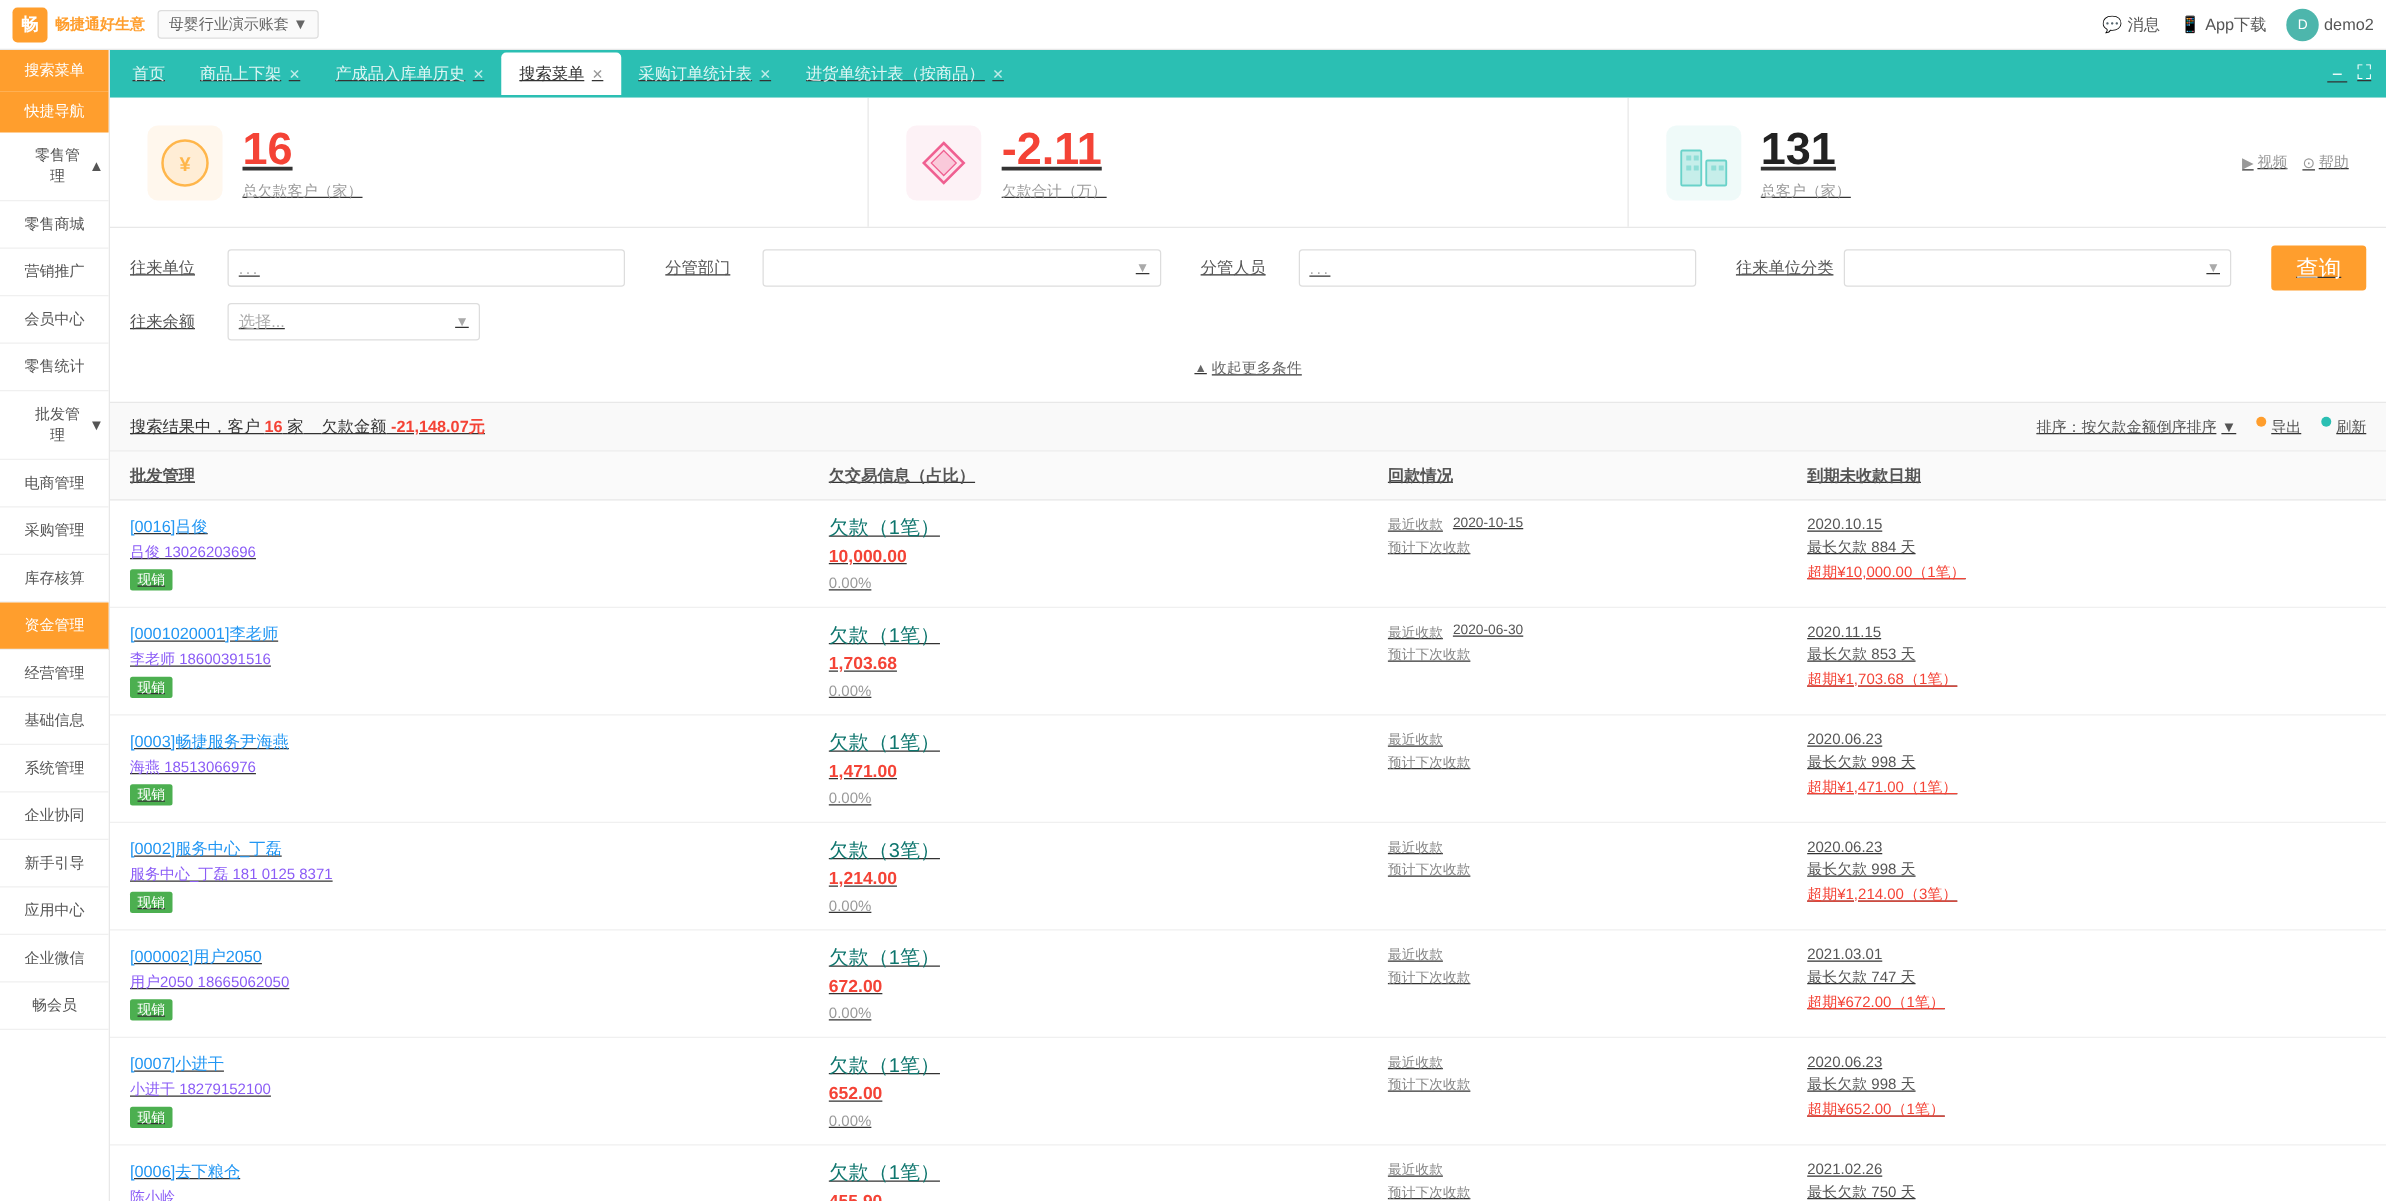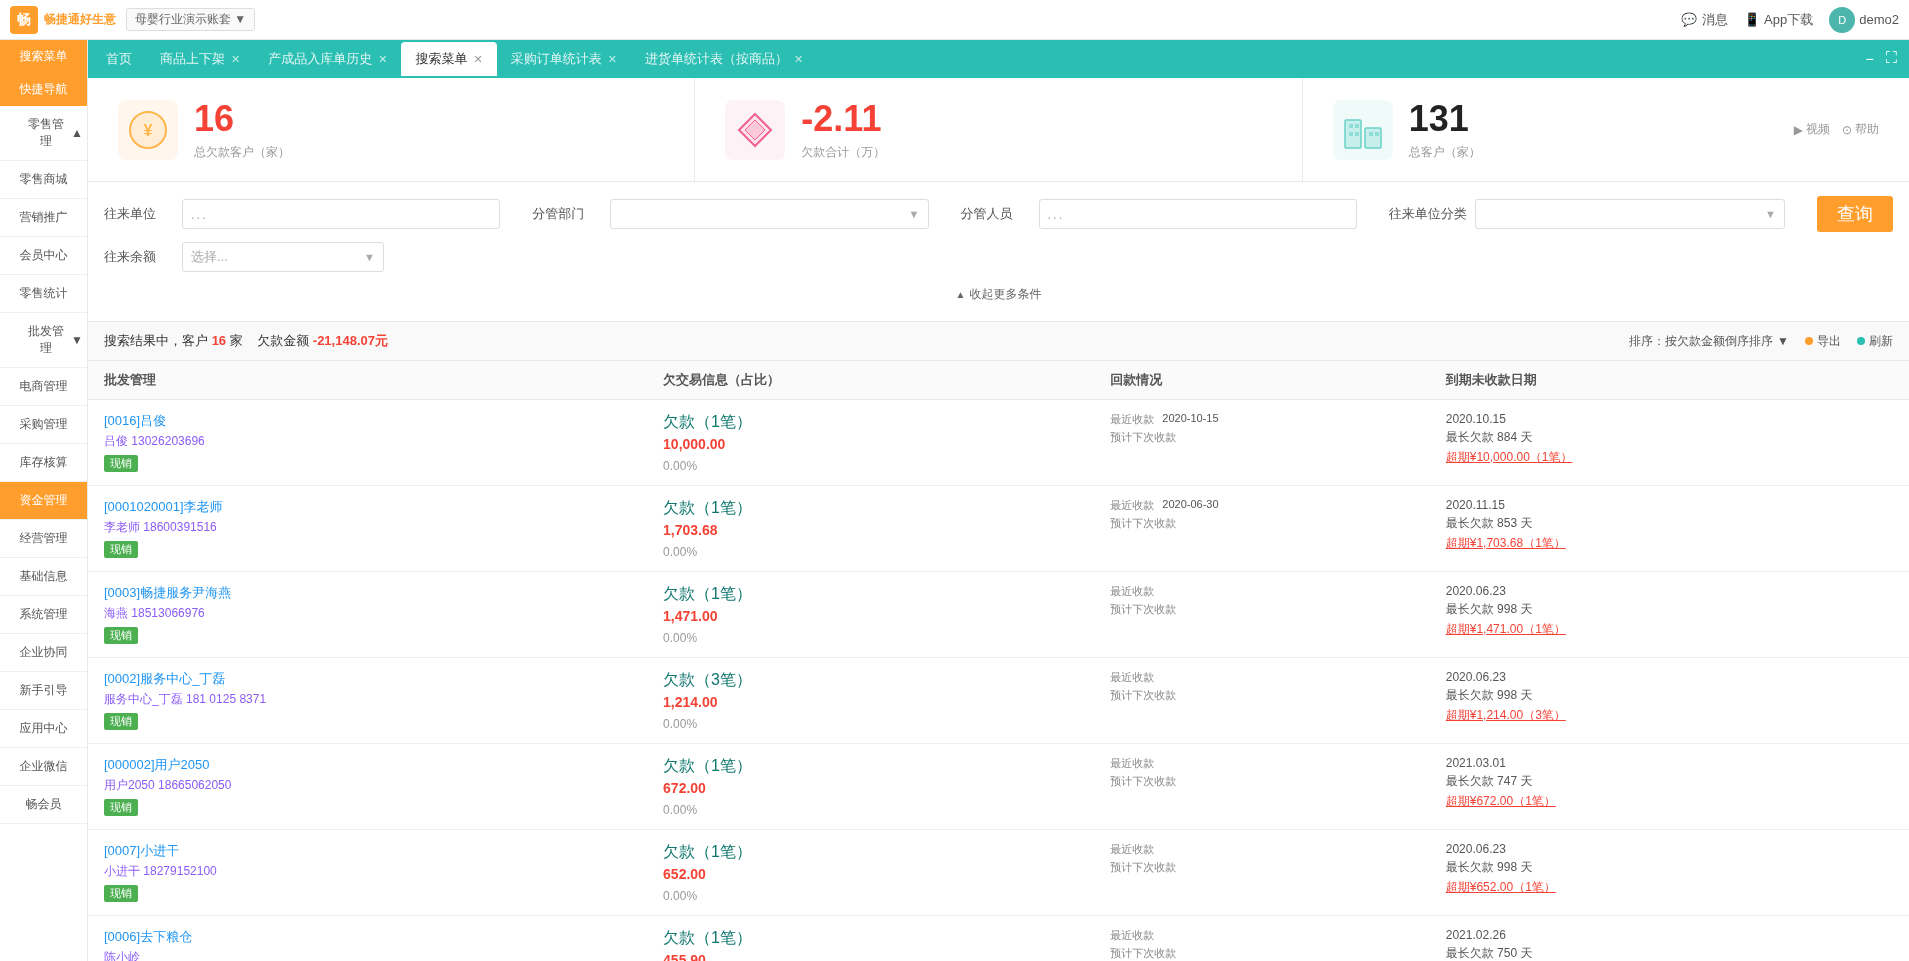--- a/index.html
+++ b/index.html
@@ -22,21 +22,21 @@
     
     .sidebar { width: 88px; background: #fff; border-right: 1px solid #e8e8e8; display: flex; flex-direction: column; overflow-y: auto; }
     .sidebar-search { background: #ff9e2d; color: white; text-align: center; padding: 8px 4px; font-size: 12px; cursor: pointer; }
     .sidebar-item { padding: 10px 4px; text-align: center; font-size: 12px; color: #555; cursor: pointer; border-bottom: 1px solid #f0f0f0; }
     .sidebar-item.active { background: #ff9e2d; color: white; }
     .sidebar-item.with-arrow { display: flex; align-items: center; justify-content: center; gap: 3px; }
     .sidebar-nav-label { font-size: 12px; margin-left: 20px; }
     .quick-nav { background: #ff9e2d; color: white; padding: 8px 4px; text-align: center; font-size: 12px; cursor: pointer; }
 
     
-    .content-area { flex: 1; display: flex; flex-direction: column; overflow: hidden; }
+    .content-area { flex: 1; display: flex; flex-direction: column; overflow: hidden; text-decoration: underline; }
 
     
     .tab-bar { background: #2bbfb3; display: flex; align-items: center; min-height: 38px; padding: 0 4px; }
     .tab { display: flex; align-items: center; gap: 6px; padding: 8px 14px; font-size: 13px; color: rgba(255,255,255,0.85); cursor: pointer; white-space: nowrap; }
     .tab.active { background: #fff; color: #333; border-radius: 4px 4px 0 0; }
     .tab-close { font-size: 11px; color: rgba(255,255,255,0.7); cursor: pointer; }
     .tab.active .tab-close { color: #999; }
     .tab-actions { margin-left: auto; display: flex; gap: 8px; padding-right: 8px; }
     .tab-action-btn { color: white; cursor: pointer; font-size: 16px; }
 
@@ -70,21 +70,21 @@
     .search-btn { background: #ff9e2d; color: white; border: none; border-radius: 3px; padding: 6px 20px; font-size: 18px; cursor: pointer; white-space: nowrap; }
     .collapse-btn { display: flex; align-items: center; justify-content: center; gap: 4px; color: #666; font-size: 12px; cursor: pointer; padding: 4px 0; }
     .collapse-icon { font-size: 10px; }
 
     
     .results-bar { background: #f9f9f9; padding: 10px 16px; border-bottom: 1px solid #e8e8e8; display: flex; align-items: center; justify-content: space-between; }
     .results-text { font-size: 13px; color: #555; }
     .results-text span { color: #333; }
     .results-actions { display: flex; align-items: center; gap: 16px; font-size: 12px; color: #555; }
     .sort-select { display: flex; align-items: center; gap: 4px; cursor: pointer; color: #555; }
-    .action-link { display: flex; align-items: center; gap: 4px; cursor: pointer; color: #555; }
+    .action-link { display: flex; align-items: flex-start; gap: 4px; cursor: pointer; color: #555; }
     .action-link .dot { width: 8px; height: 8px; border-radius: 50%; background: #2bbfb3; display: inline-block; }
     .action-link .dot-orange { background: #ff9e2d; }
 
     
     .table-container { background: #fff; }
     .table-header { display: grid; grid-template-columns: 2.5fr 2fr 1.5fr 2fr; padding: 10px 16px; background: #fafafa; border-bottom: 1px solid #e8e8e8; font-size: 13px; color: #555; font-weight: bold; }
     .data-row { display: grid; grid-template-columns: 2.5fr 2fr 1.5fr 2fr; padding: 12px 16px; border-bottom: 1px solid #f0f0f0; align-items: start; }
 
     .customer-info { display: flex; flex-direction: column; gap: 3px; }
     .customer-name { color: #2196f3; cursor: pointer; font-size: 13px; }

